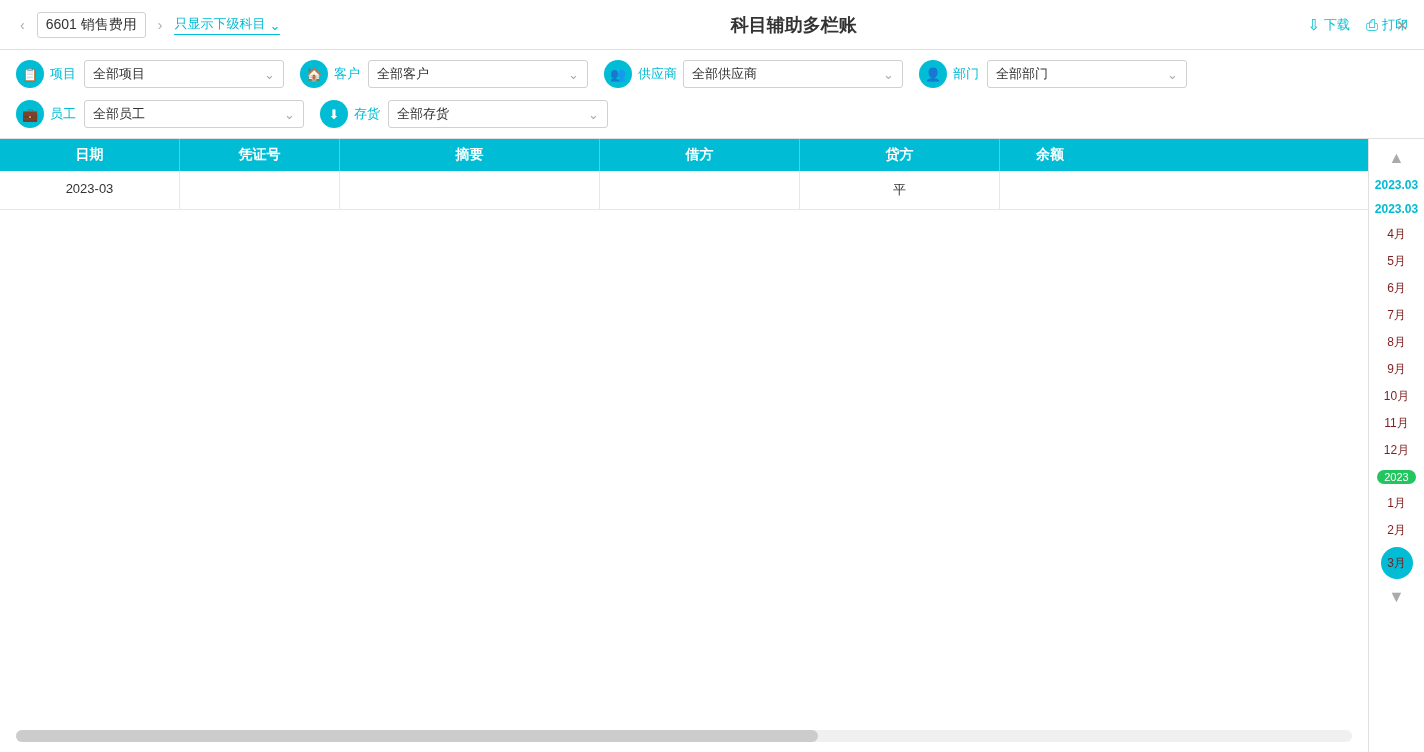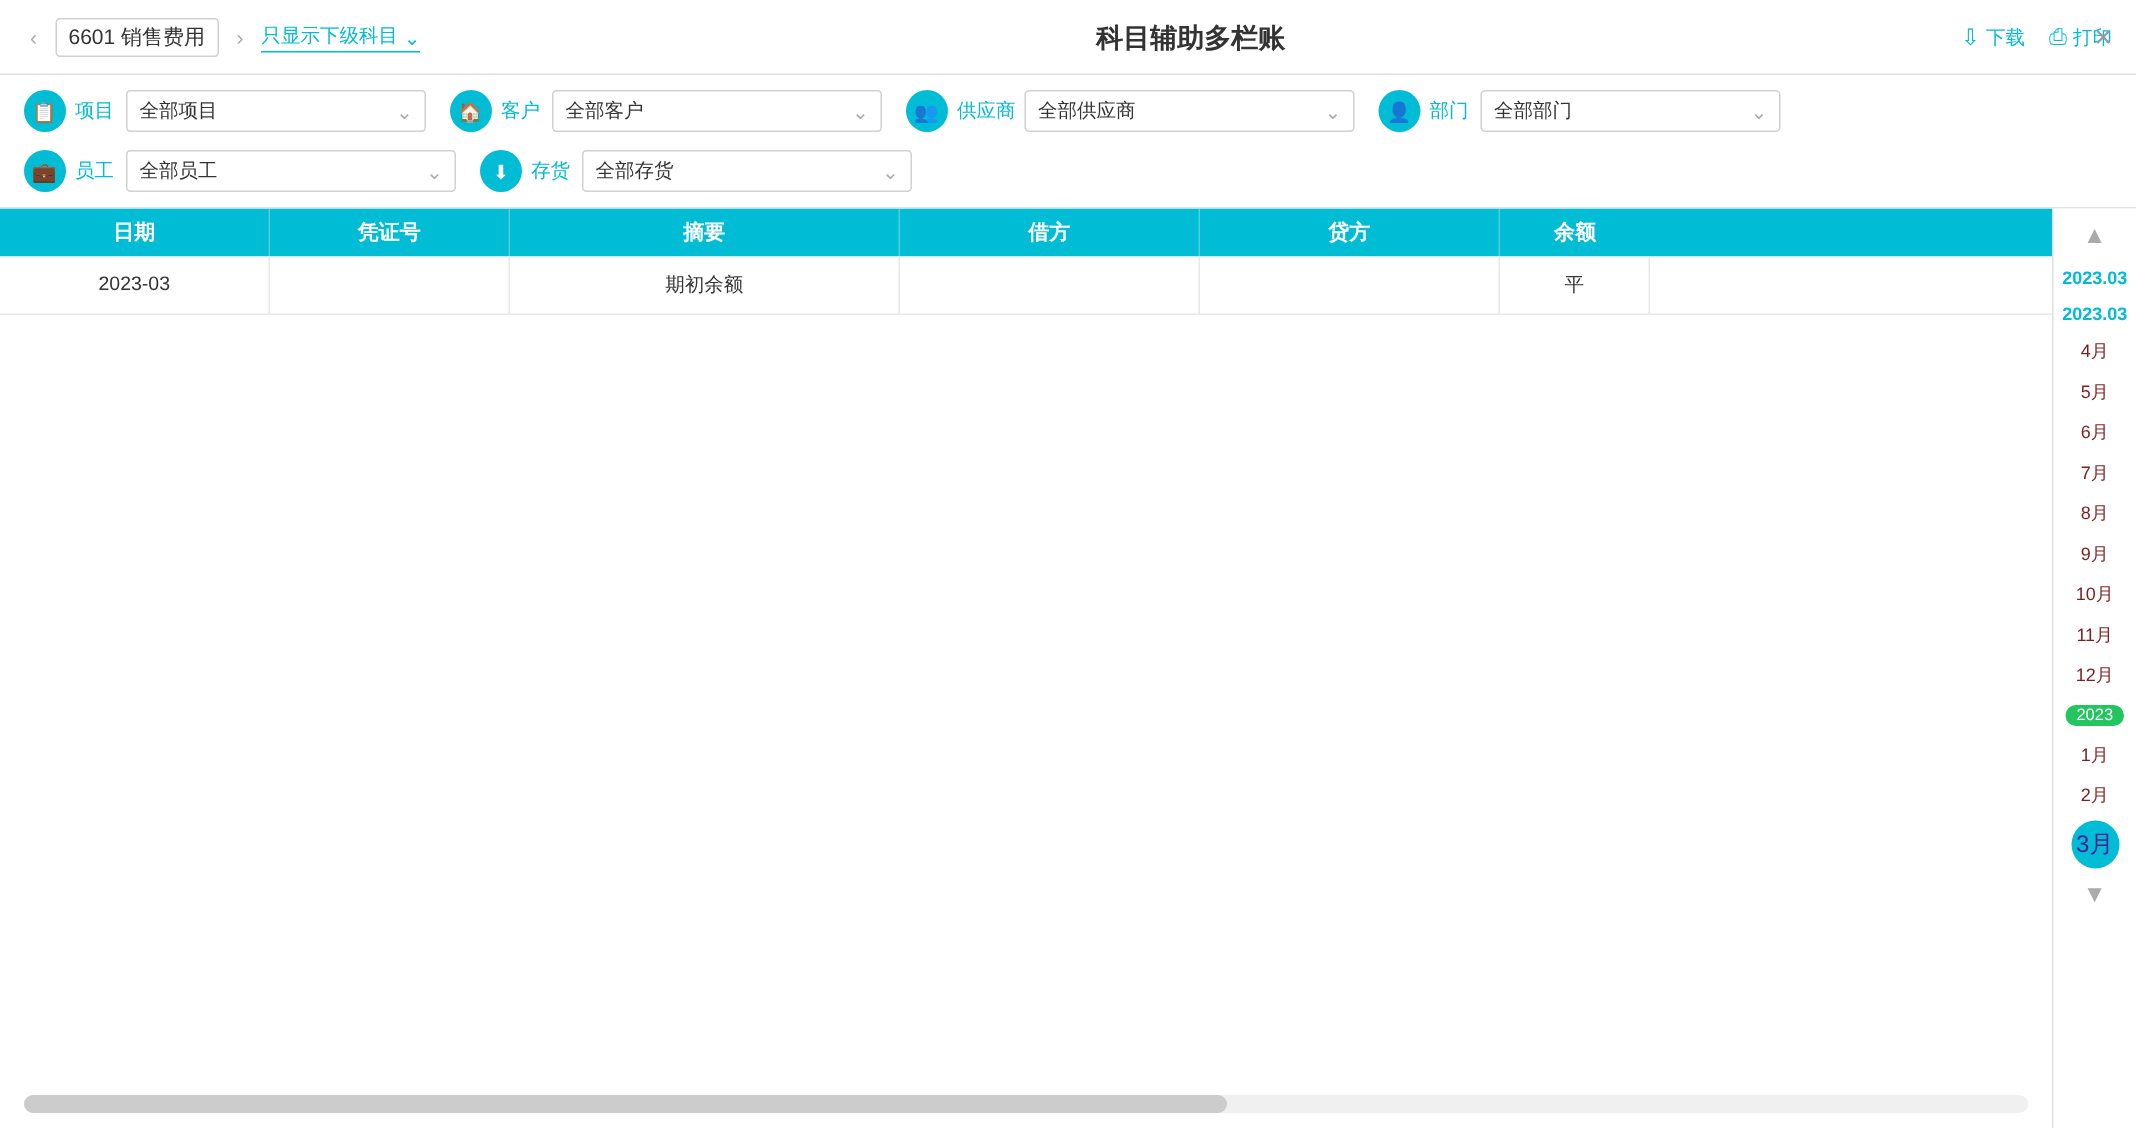--- a/index.html
+++ b/index.html
@@ -325,21 +325,20 @@
         <div class="col">摘要</div>
         <div class="col">借方</div>
         <div class="col">贷方</div>
         <div class="col">余额</div>
       </div>
 
       <div class="table-body">
         <div class="table-row">
           <div class="cell">2023-03</div>
           <div class="cell"></div>
-          <div class="cell">期初余额</div>
           <div class="cell"></div>
           <div class="cell"></div>
           <div class="cell">平</div>
           <div class="cell"></div>
         </div>
       </div>
 
       <div class="scrollbar-area">
         <div class="h-scrollbar">
           <div class="h-scrollbar-thumb"></div>
@@ -365,20 +364,20 @@
       <div class="month-label">12月</div>
 
       <div style="width:100%;text-align:center;padding:4px 0;">
         <span class="year-tag">2023</span>
       </div>
 
       <div class="month-label">1月</div>
       <div class="month-label">2月</div>
 
       <div style="width:100%;display:flex;justify-content:center;padding:3px 0;">
-        <div style="background:#00bcd4;color:#4c1d95;border-radius:50%;width:32px;height:32px;display:flex;align-items:center;justify-content:center;font-size:16px;cursor:pointer;">3月</div>
+        <div style="background:#00bcd4;color:#7f1d1d;border-radius:50%;width:32px;height:32px;display:flex;align-items:center;justify-content:center;font-size:12px;cursor:pointer;">3月</div>
       </div>
 
       <div class="nav-down-btn">▼</div>
     </div>
   </div>
 
 </div>
 
 </body></html>

